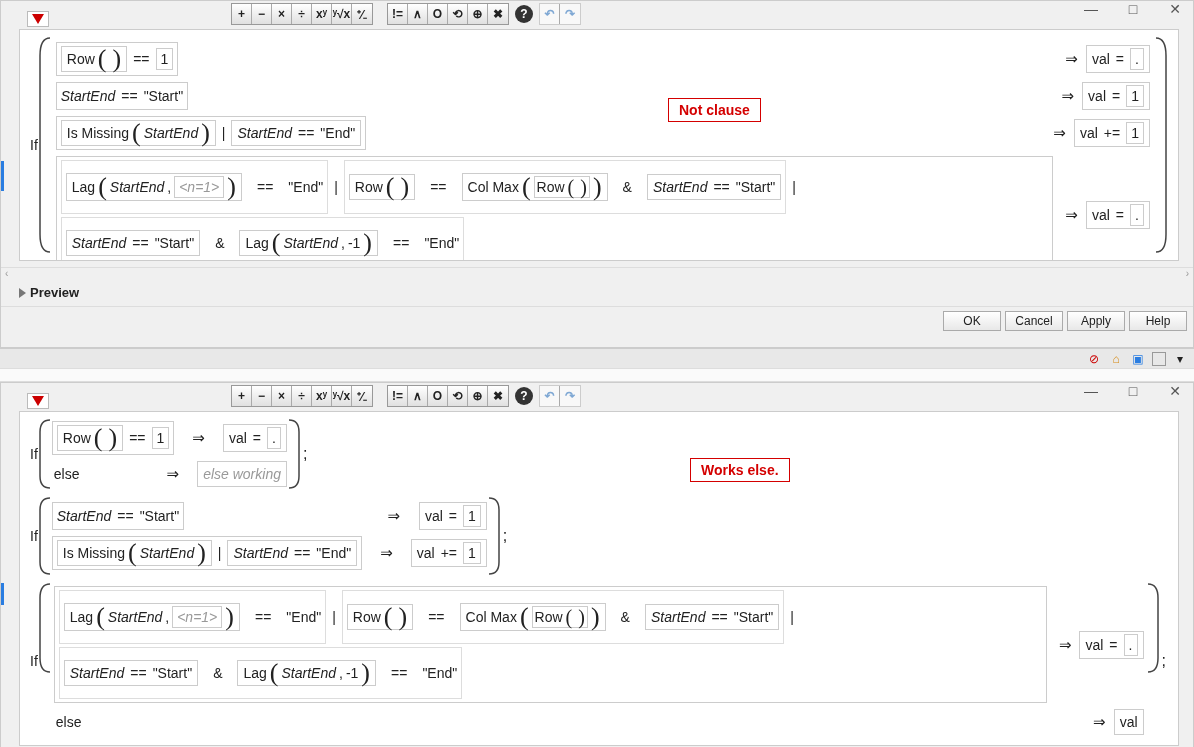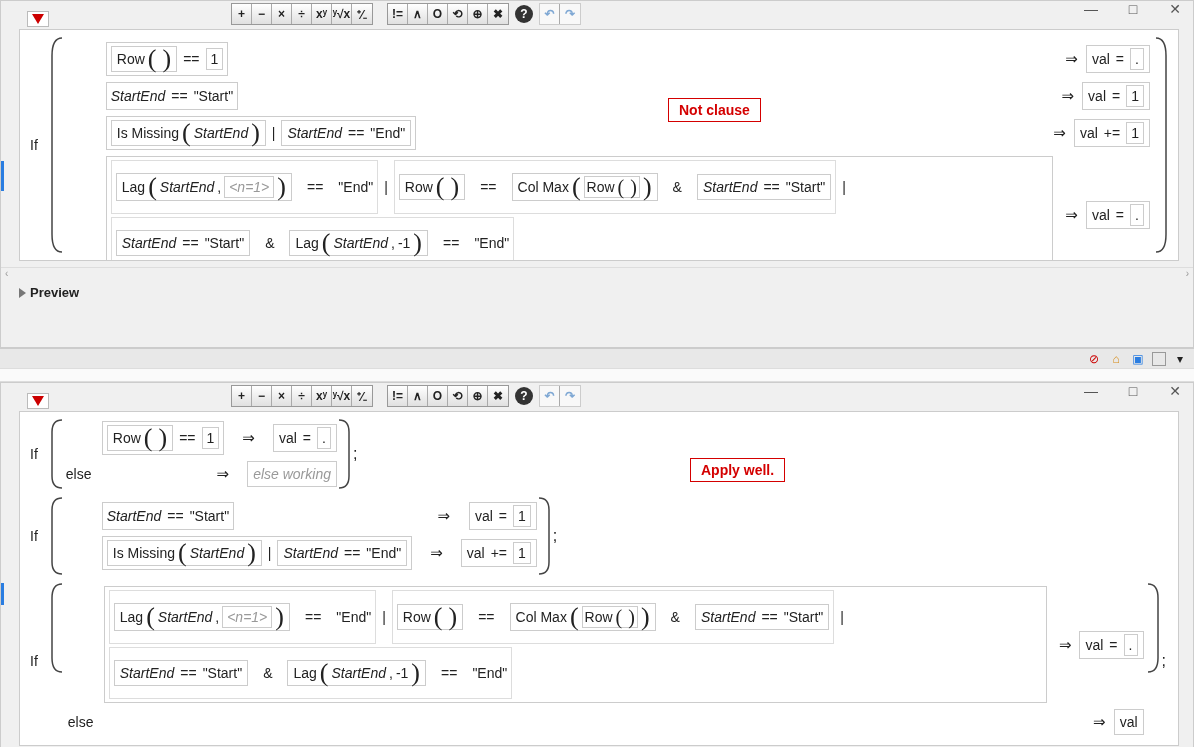--- a/index.html
+++ b/index.html
@@ -75,21 +75,21 @@
   }
   .lr-block {
     display: flex;
     align-items: stretch;
     min-height: 40px;
     position: relative;
   }
   .if-label {
     font-size: 14px;
     align-self: center;
-    padding-right: 12px;
+    padding-right: 0;
   }
   .brace {
     width: 14px;
     flex-shrink: 0;
   }
   .brace svg { height: 100%; width: 100%; }
   .rows {
     flex: 1;
     display: flex;
     flex-direction: column;
@@ -107,21 +107,21 @@
   .box {
     border: 1px solid #ccc;
     background: #fff;
     padding: 2px 5px;
     display: inline-flex;
     align-items: center;
     gap: 3px;
     font-size: 14px;
     line-height: 20px;
   }
-  .box.nested { padding: 3px 4px; margin-left: 38px; }
+  .box.nested { padding: 3px 4px; }
   .ital { font-style: italic; }
   .op { font-size: 14px; padding: 0 3px; }
   .arrow::before { content: "⇒"; font-size: 15px; padding: 0 4px; }
   .num-box {
     border: 1px solid #ccc;
     padding: 0 4px;
     min-width: 14px;
     display: inline-block;
     text-align: center;
   }
@@ -425,20 +425,26 @@
           </svg>
       </div>
     </div>
   </div>
 
   <div class="scroll-strip"></div>
   <div class="preview-bar">
     <span class="tri"></span>
     <span>Preview</span>
   </div>
+  <div class="button-bar">
+    <div class="btn">OK</div>
+    <div class="btn">Cancel</div>
+    <div class="btn">Apply</div>
+    <div class="btn">Help</div>
+  </div>
 </div>
 
 <div class="status-strip">
   <span class="ico" style="color:#c00;">⊘</span>
   <span class="ico" style="color:#d78b15;">⌂</span>
   <span class="ico" style="color:#2a7de1;">▣</span>
   <span class="ico" style="border:1px solid #999;width:14px;height:14px;"></span>
   <span class="ico">▾</span>
 </div>
 <div class="gap-strip"></div>
@@ -477,21 +483,21 @@
       <div class="tb-btn">✖</div>
     </div>
     <div class="tb-btn dark">?</div>
     <div class="tb-history">
       <div class="tb-btn">↶</div>
       <div class="tb-btn">↷</div>
     </div>
   </div>
 
   <div class="formula-area" style="position:relative;">
-    <div class="annotation" style="top:46px;left:670px;">Apply well.</div>
+    <div class="annotation" style="top:46px;left:670px;">Works else.</div>
 
     <div style="display:flex;align-items:center;margin-bottom:6px;">
       <span class="if-label">If</span>
       <div class="brace" style="height:72px;">
         <svg viewBox="0 0 14 72" preserveAspectRatio="none">
             <path d="M12 2 Q2 2 2 14 L2 58 Q2 70 12 70" fill="none" stroke="#444" stroke-width="1.5"></path>
           </svg>
       </div>
       <div class="stack-rows" style="flex:0 0 auto;">
         <div class="row" style="gap:14px;">

